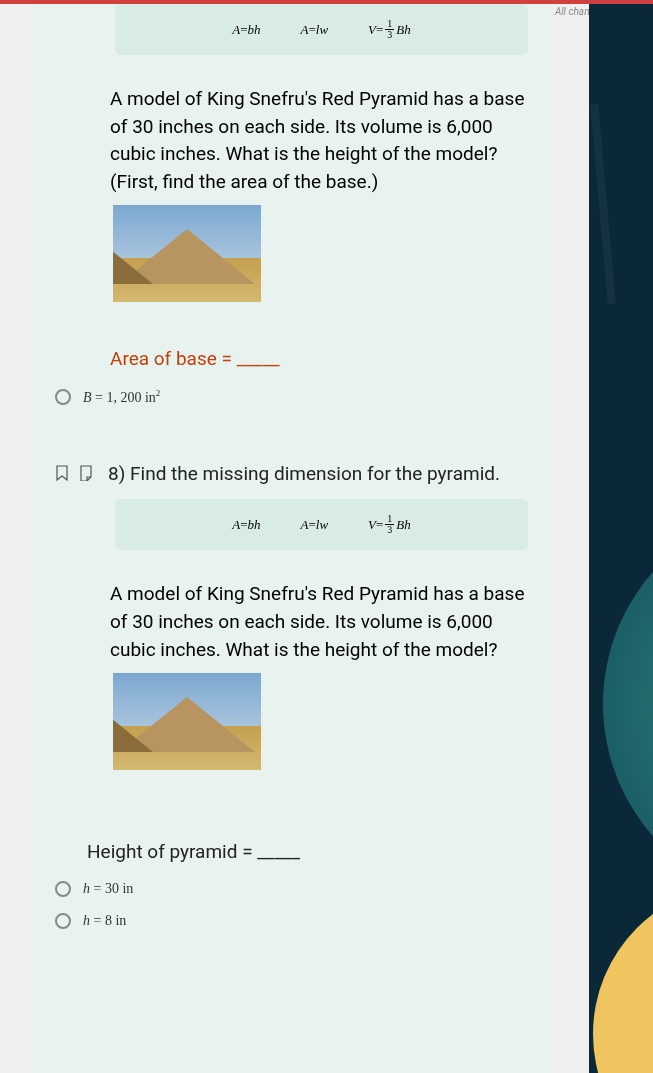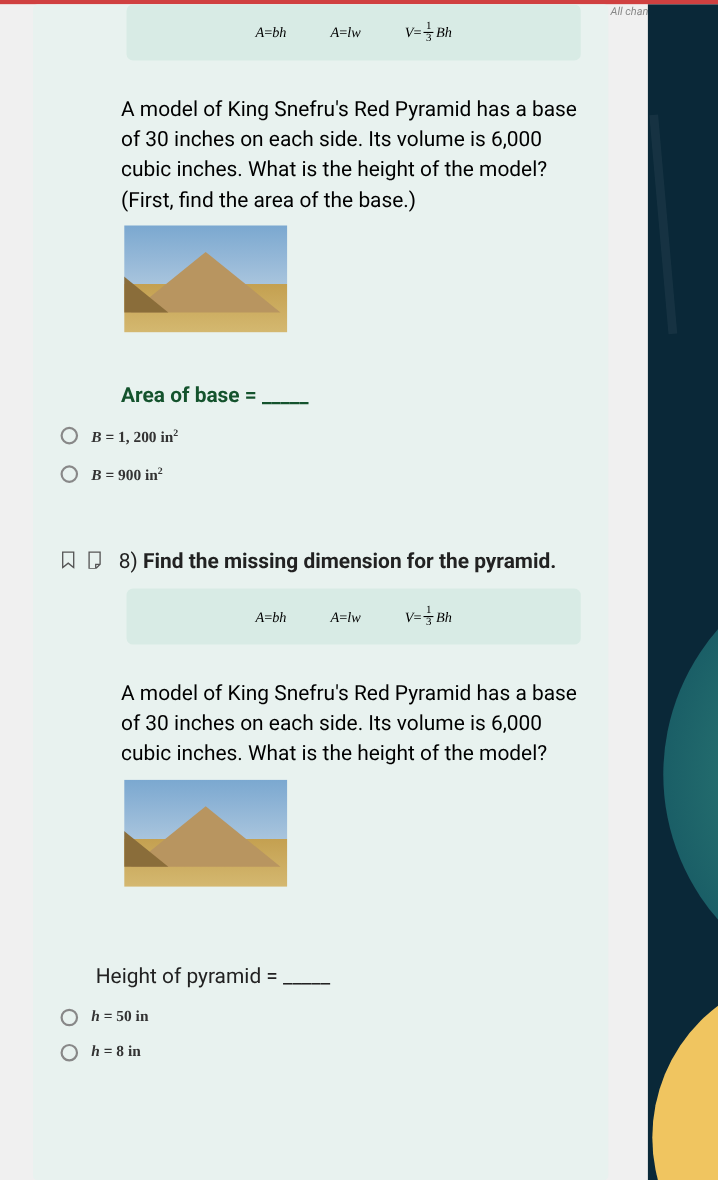--- a/index.html
+++ b/index.html
@@ -110,38 +110,37 @@
       transform: translateX(-50%);
       width: 0;
       height: 0;
       border-left: 0px solid transparent;
       border-right: 68px solid transparent;
       border-bottom: 55px solid #8a6d3a;
       margin-left: -68px;
     }
     .area-prompt {
       font-size: 19px;
-      color: #14532d;
+      color: #c2410c;
       margin-left: 55px;
       margin-top: 45px;
       margin-bottom: 18px;
-      font-weight: bold;
     }
     .height-prompt {
       font-size: 19px;
       color: #222;
       margin-left: 32px;
       margin-top: 70px;
       margin-bottom: 18px;
     }
     .option-row {
       display: flex;
+      align-items: center;
       margin-bottom: 16px;
       cursor: pointer;
-      font-weight: bold;
     }
     .radio-circle {
       width: 16px;
       height: 16px;
       border: 2px solid #888;
       border-radius: 50%;
       margin-right: 12px;
       flex-shrink: 0;
     }
     .option-text {
@@ -175,21 +174,21 @@
     .question-title {
       font-size: 19px;
       color: #222;
       line-height: 1.4;
       flex: 1;
     }
     .question-number {
       font-weight: normal;
     }
     .question-bold {
-      font-weight: bold;
+      font-weight: normal;
     }
     .sidebar-bg {
       width: 64px;
       height: 100%;
       position: relative;
       overflow: hidden;
       background: #0a2838;
     }
     .sidebar-circle-teal {
       position: absolute;
@@ -255,24 +254,20 @@
       <div class="pyramid-image">
         <div class="pyramid-shape"></div>
         <div class="pyramid-shadow"></div>
       </div>
 
       <div class="area-prompt">Area of base = _____</div>
 
       <div class="option-row">
         <div class="radio-circle"></div>
         <span class="option-text"><span class="var">B</span><span> = 1, 200   in</span><span class="sup">2</span></span>
-      </div>
-      <div class="option-row">
-        <div class="radio-circle"></div>
-        <span class="option-text"><span class="var">B</span><span> = 900   in</span><span class="sup">2</span></span>
       </div>
 
       <div class="question-header">
         <div class="header-icons">
           <svg class="bookmark-icon" viewBox="0 0 14 16" fill="none" stroke="#555" stroke-width="1.2">
             <path d="M2 1 h10 v14 l-5 -4 l-5 4 z"></path>
           </svg>
           <svg class="note-icon" viewBox="0 0 14 16" fill="none" stroke="#555" stroke-width="1.2">
             <path d="M2 1 h10 v11 l-4 4 h-6 z M8 16 v-4 h4"></path>
           </svg>
@@ -307,21 +302,21 @@
       <div class="question-text">A model of King Snefru's Red Pyramid has a base of 30 inches on each side. Its volume is 6,000 cubic inches. What is the height of the model?</div>
       <div class="pyramid-image">
         <div class="pyramid-shape"></div>
         <div class="pyramid-shadow"></div>
       </div>
 
       <div class="height-prompt">Height of pyramid = _____</div>
 
       <div class="option-row">
         <div class="radio-circle"></div>
-        <span class="option-text"><span class="var">h</span><span> = 50   in</span></span>
+        <span class="option-text"><span class="var">h</span><span> = 30   in</span></span>
       </div>
       <div class="option-row">
         <div class="radio-circle"></div>
         <span class="option-text"><span class="var">h</span><span> = 8   in</span></span>
       </div>
 
     </div>
   </div>
 
   <div class="sidebar-bg">

